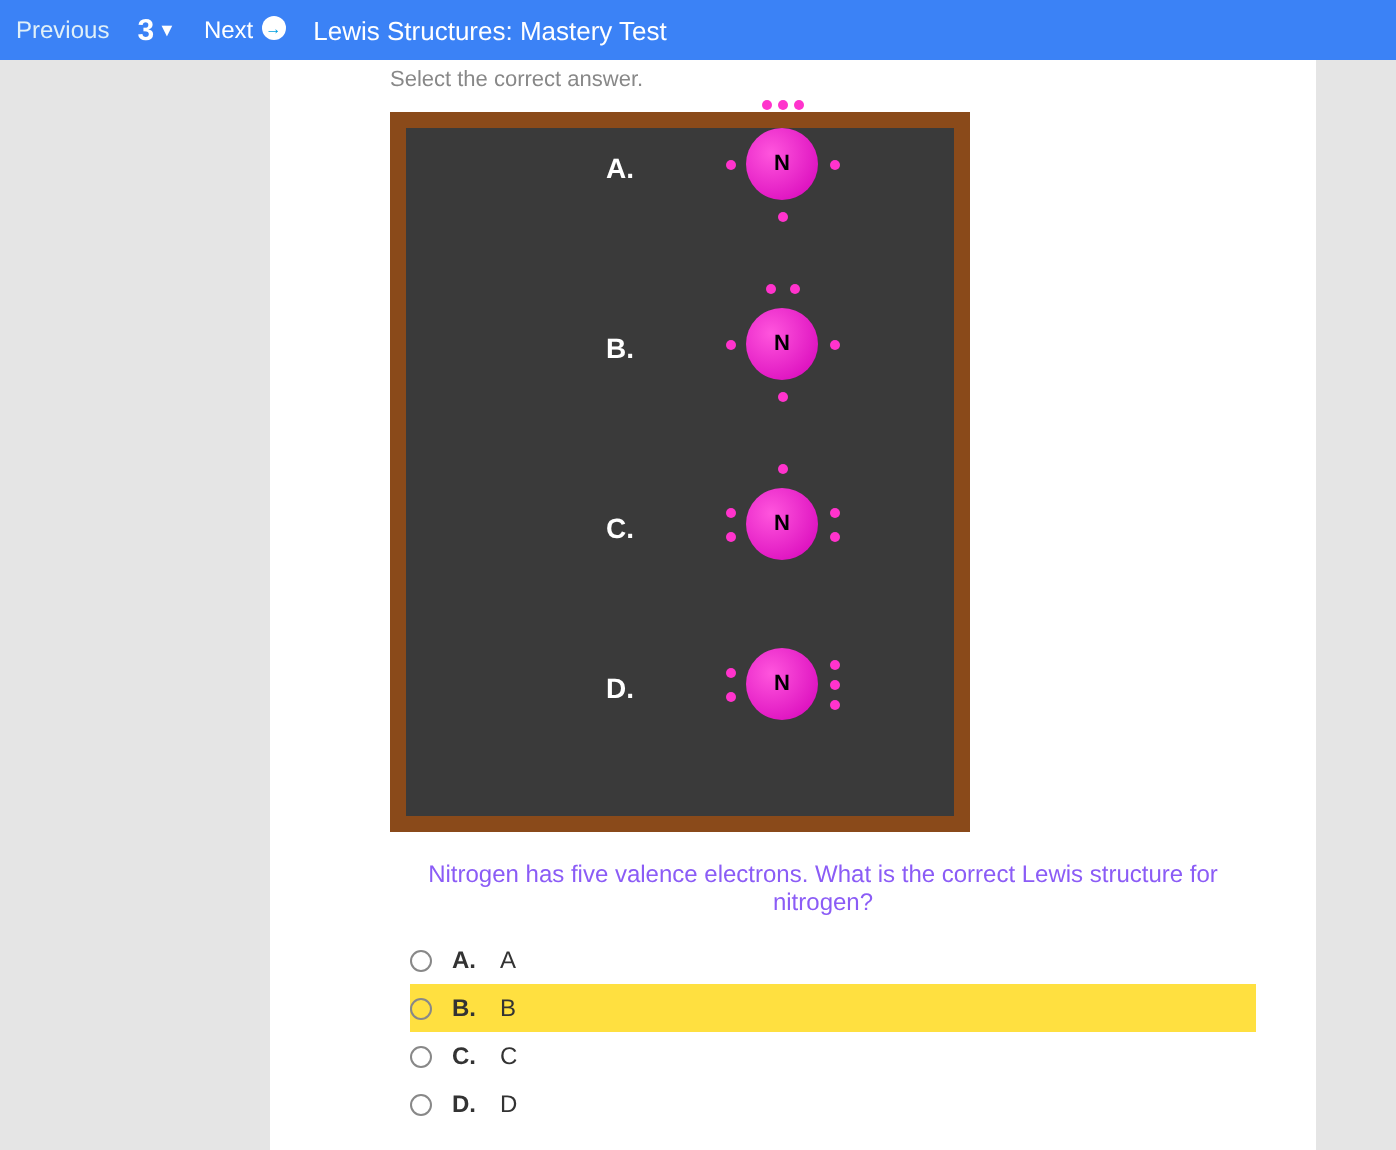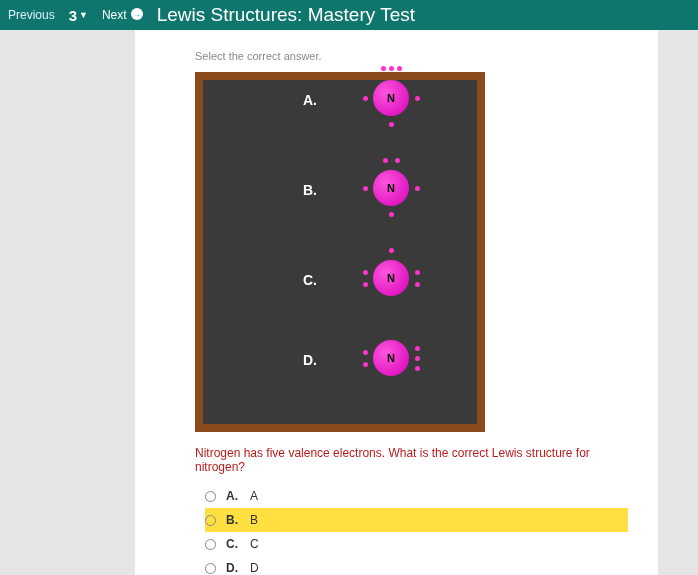--- a/index.html
+++ b/index.html
@@ -1,46 +1,46 @@
 <!DOCTYPE html>
 <html><head>
 <meta charset="utf-8">
 <style>
   * { box-sizing: border-box; margin: 0; padding: 0; }
   body { font-family: Arial, sans-serif; background: #e5e5e5; width: 698px; height: 575px; overflow: hidden; }
-  .topbar { background: #0f766e; height: 30px; display: flex; align-items: center; color: #fff; font-size: 12px; padding: 0 8px; gap: 14px; }
+  .topbar { background: #3b82f6; height: 30px; display: flex; align-items: center; color: #fff; font-size: 12px; padding: 0 8px; gap: 14px; }
   .prev { color: #e0f0f8; }
   .counter { font-size: 15px; font-weight: bold; display: flex; align-items: center; gap: 2px; }
   .chev-down { font-size: 9px; }
   .next-btn { display: flex; align-items: flex-start; gap: 4px; cursor: pointer; }
   .next-arrow { background: #fff; color: #00a0e0; border-radius: 50%; width: 12px; height: 12px; display: inline-flex; align-items: center; justify-content: center; font-size: 8px; font-weight: bold; }
-  .title { font-size: 19px; }
+  .title { font-size: 13px; }
   .content { background: #fff; margin-left: 135px; margin-right: 40px; padding: 0 30px 20px 30px; margin-top: 0; }
-  .instruction { color: #888; font-size: 11px; padding: 20px 0 10px 30px; }
+  .instruction { color: #888; font-size: 11px; padding: 4px 0 10px 30px; }
   .diagram-frame { width: 290px; height: 360px; border: 8px solid #8a4a1a; background: #3a3a3a; margin-left: 30px; position: relative; }
   .row { position: absolute; left: 0; right: 0; display: flex; align-items: center; }
   .row-a { top: 20px; } .row-b { top: 110px; } .row-c { top: 200px; } .row-d { top: 280px; }
   .label { color: #fff; font-weight: bold; font-size: 14px; position: absolute; left: 100px; }
   .atom-wrap { position: absolute; left: 150px; width: 80px; height: 80px; }
   .atom { position: absolute; left: 20px; top: 20px; width: 36px; height: 36px; border-radius: 50%; background: radial-gradient(circle at 35% 35%, #ff55dd, #d400b8); display: flex; align-items: center; justify-content: center; color: #000; font-weight: bold; font-size: 11px; }
   .dot { position: absolute; width: 5px; height: 5px; border-radius: 50%; background: #ff33cc; }
   
   .a .atom-wrap .d1{left:28px;top:6px}.a .d2{left:36px;top:6px}.a .d3{left:44px;top:6px}
   .a .d4{left:10px;top:36px}.a .d5{left:62px;top:36px}.a .d6{left:36px;top:62px}
   
   .b .d1{left:30px;top:8px}.b .d2{left:42px;top:8px}
   .b .d3{left:10px;top:36px}.b .d4{left:62px;top:36px}.b .d5{left:36px;top:62px}
   
   .c .d1{left:36px;top:8px}
   .c .d2{left:10px;top:30px}.c .d3{left:10px;top:42px}
   .c .d4{left:62px;top:30px}.c .d5{left:62px;top:42px}
   
   .d .d1{left:10px;top:30px}.d .d2{left:10px;top:42px}
   .d .d3{left:62px;top:26px}.d .d4{left:62px;top:36px}.d .d5{left:62px;top:46px}
-  .question { color: #b91c1c; font-size: 12px; margin: 14px 0 10px 30px; }
+  .question { color: #8b5cf6; font-size: 12px; margin: 14px 0 10px 30px; text-align: center; }
   .options { margin-left: 40px; }
   .option-row { display: flex; align-items: center; height: 24px; font-size: 12px; color: #333; }
   .radio { width: 11px; height: 11px; border: 1px solid #888; border-radius: 50%; margin-right: 10px; flex-shrink:0;}
   .opt-label { font-weight: bold; width: 24px; }
   .selected { background: #ffe040; width: 100%; }
 </style>
 </head>
 <body>
 
 <div class="topbar">

